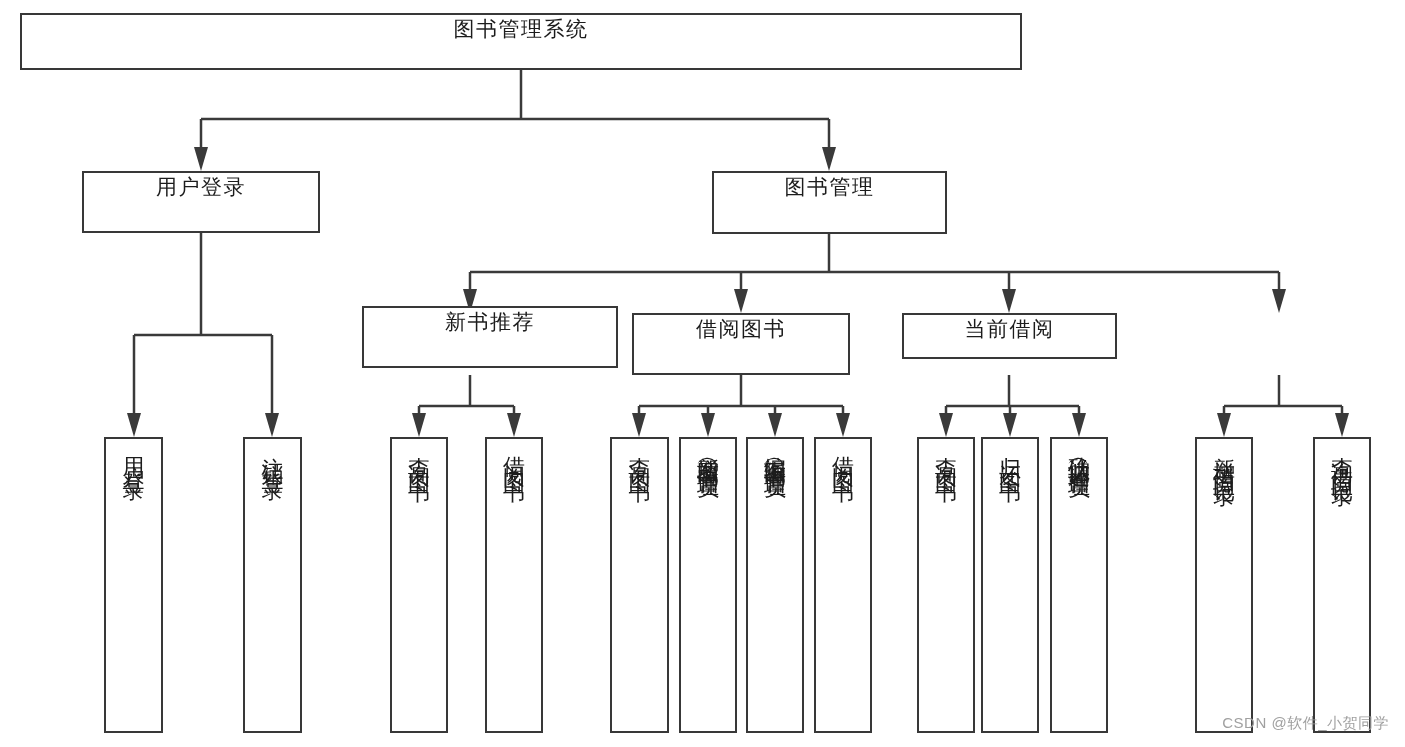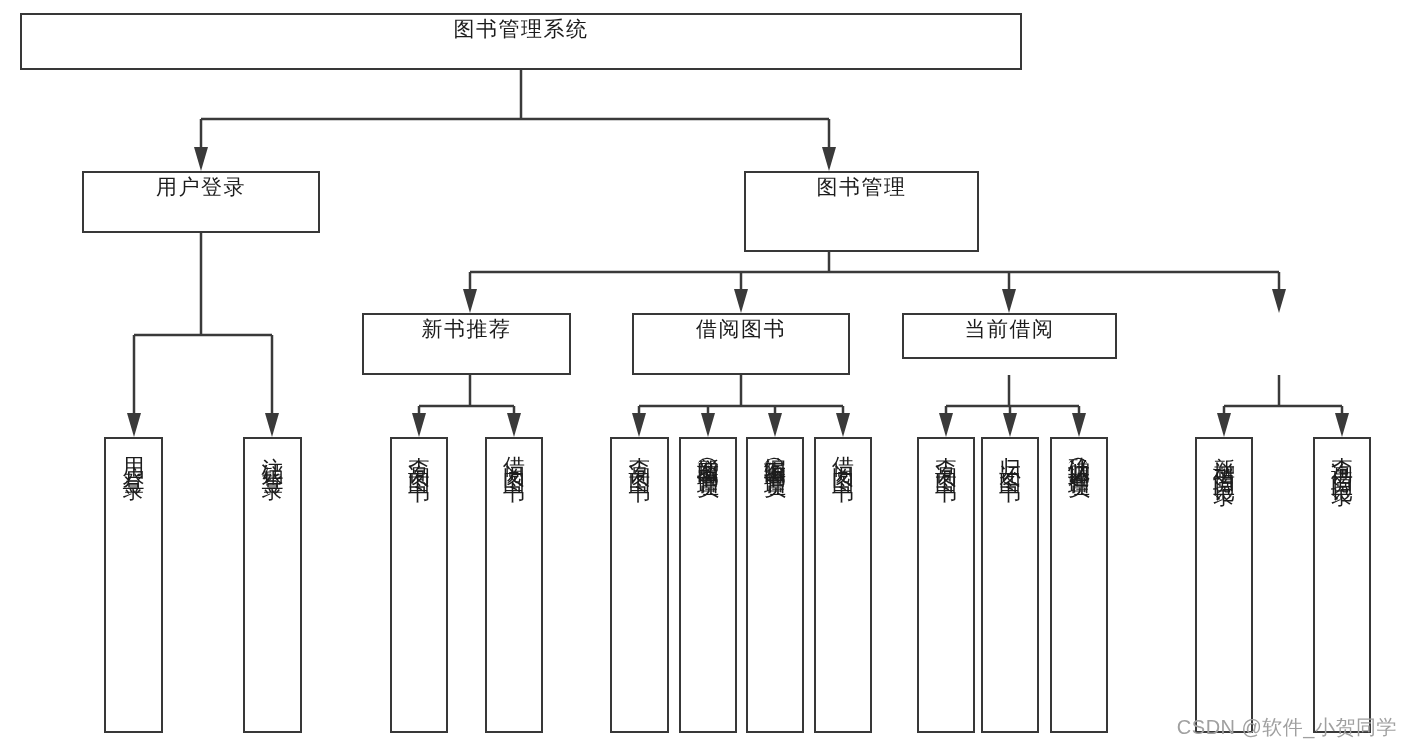--- a/index.html
+++ b/index.html
@@ -16,22 +16,22 @@
   }
   .box.h span{font-size:21px;color:#1c1c1c;letter-spacing:1.5px;white-space:nowrap;}
   .box.v span{
     writing-mode:vertical-rl;text-orientation:mixed;
     font-size:22px;color:#1c1c1c;line-height:1;white-space:nowrap;
   }
   .box.sp8 span{letter-spacing:8px;}
   .box.sp6 span{letter-spacing:6px;}
   .box.sp3 span{letter-spacing:3px;}
   .watermark{
-    position:absolute;top:714px;right:8px;z-index:5;
-    font-size:20px;color:#a0a0a0;letter-spacing:0.5px;white-space:nowrap;
+    position:absolute;top:714px;right:16px;z-index:5;
+    font-size:15px;color:#a0a0a0;letter-spacing:0.5px;white-space:nowrap;
   }
 </style>
 </head>
 <body>
 
 <div class="stage">
 
   <svg class="wires" width="1405" height="747" viewBox="0 0 1405 747">
 
     <g>
@@ -108,25 +108,25 @@
     </g>
   </svg>
 
   <div class="box h" style="left:20px;top:13px;width:1002px;height:57px;">
     <span>图书管理系统</span>
   </div>
 
   <div class="box h" style="left:82px;top:171px;width:238px;height:62px;">
     <span>用户登录</span>
   </div>
-  <div class="box h" style="left:712px;top:171px;width:235px;height:81px;margin-left:32px;">
+  <div class="box h" style="left:712px;top:171px;width:235px;height:63px;">
     <span>图书管理</span>
   </div>
 
-  <div class="box h" style="left:362px;top:313px;width:209px;height:62px;">
+  <div class="box h" style="left:362px;top:306px;width:256px;height:62px;">
     <span>新书推荐</span>
   </div>
   <div class="box h" style="left:632px;top:313px;width:218px;height:62px;">
     <span>借阅图书</span>
   </div>
   <div class="box h" style="left:902px;top:313px;width:215px;height:46px;">
     <span>当前借阅</span>
   </div>
 
   <div class="box v sp8" style="left:104px;top:437px;width:59px;height:296px;">

